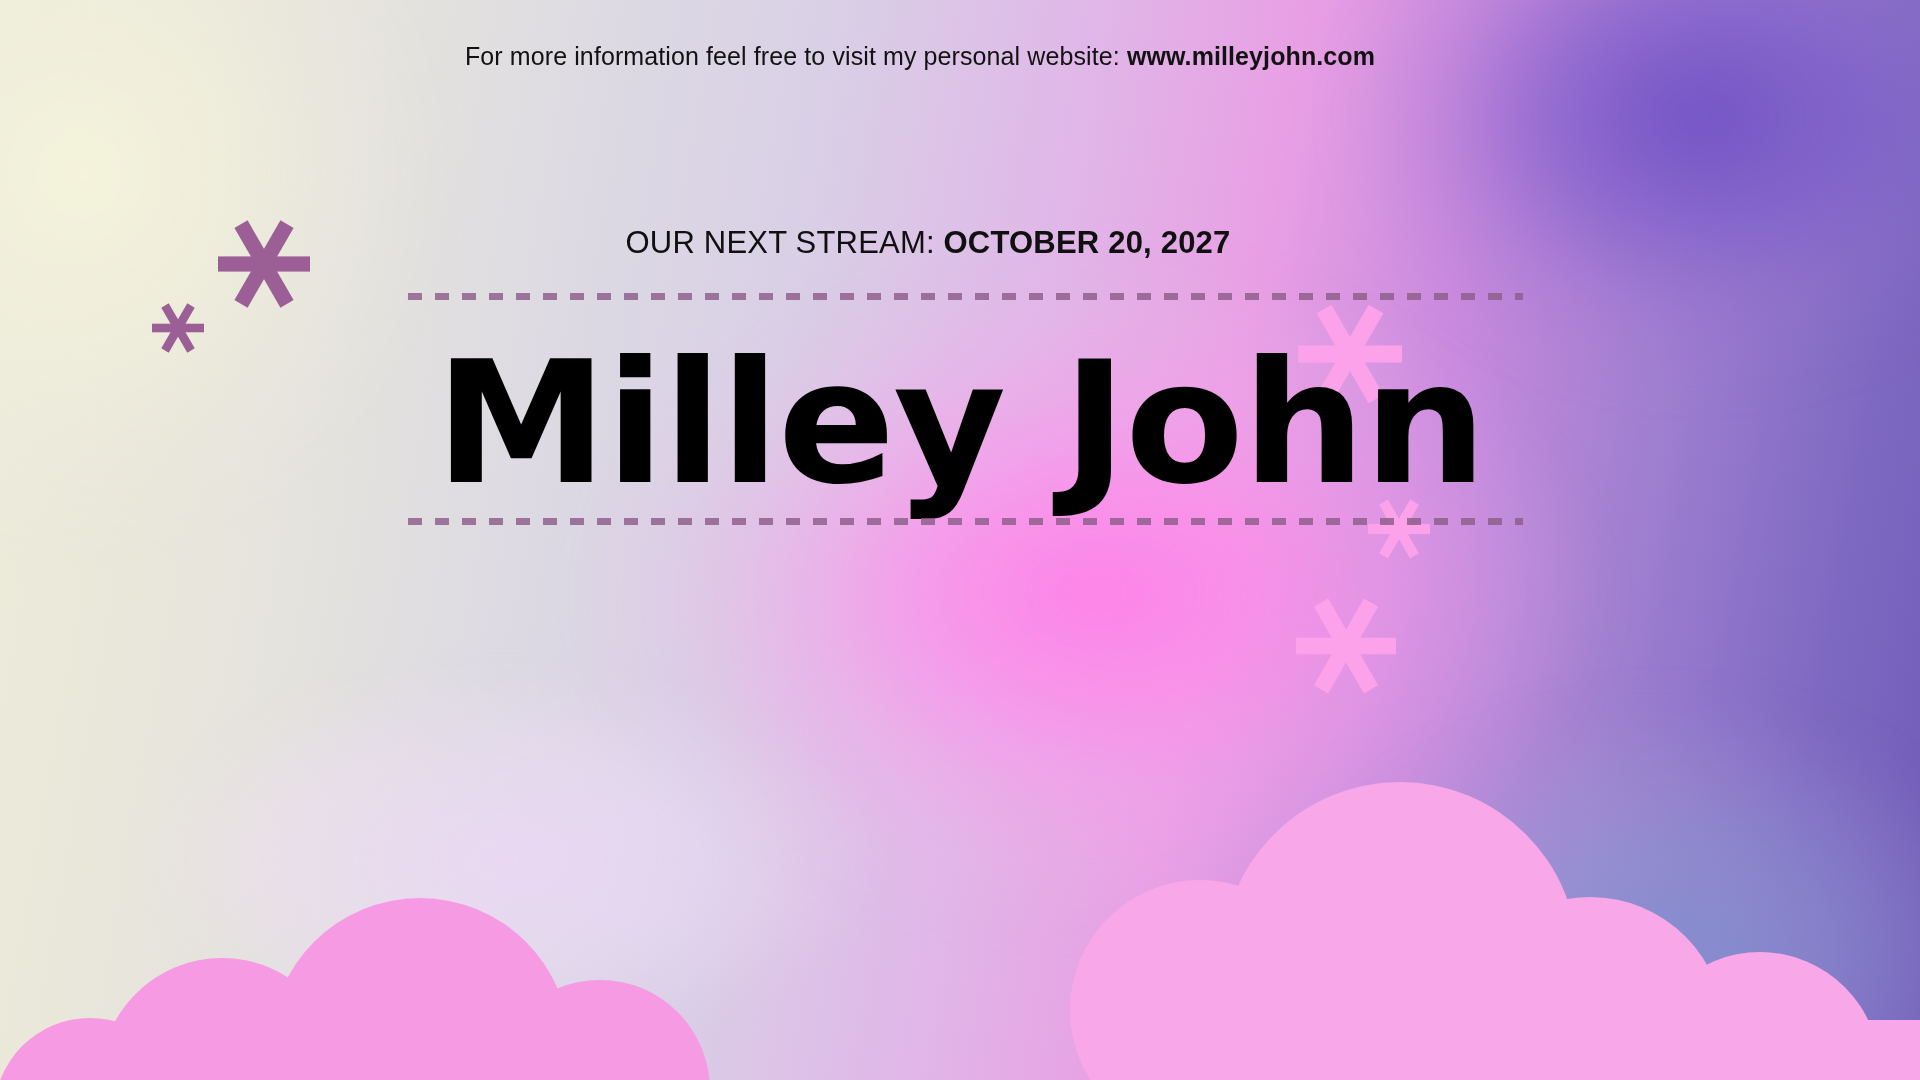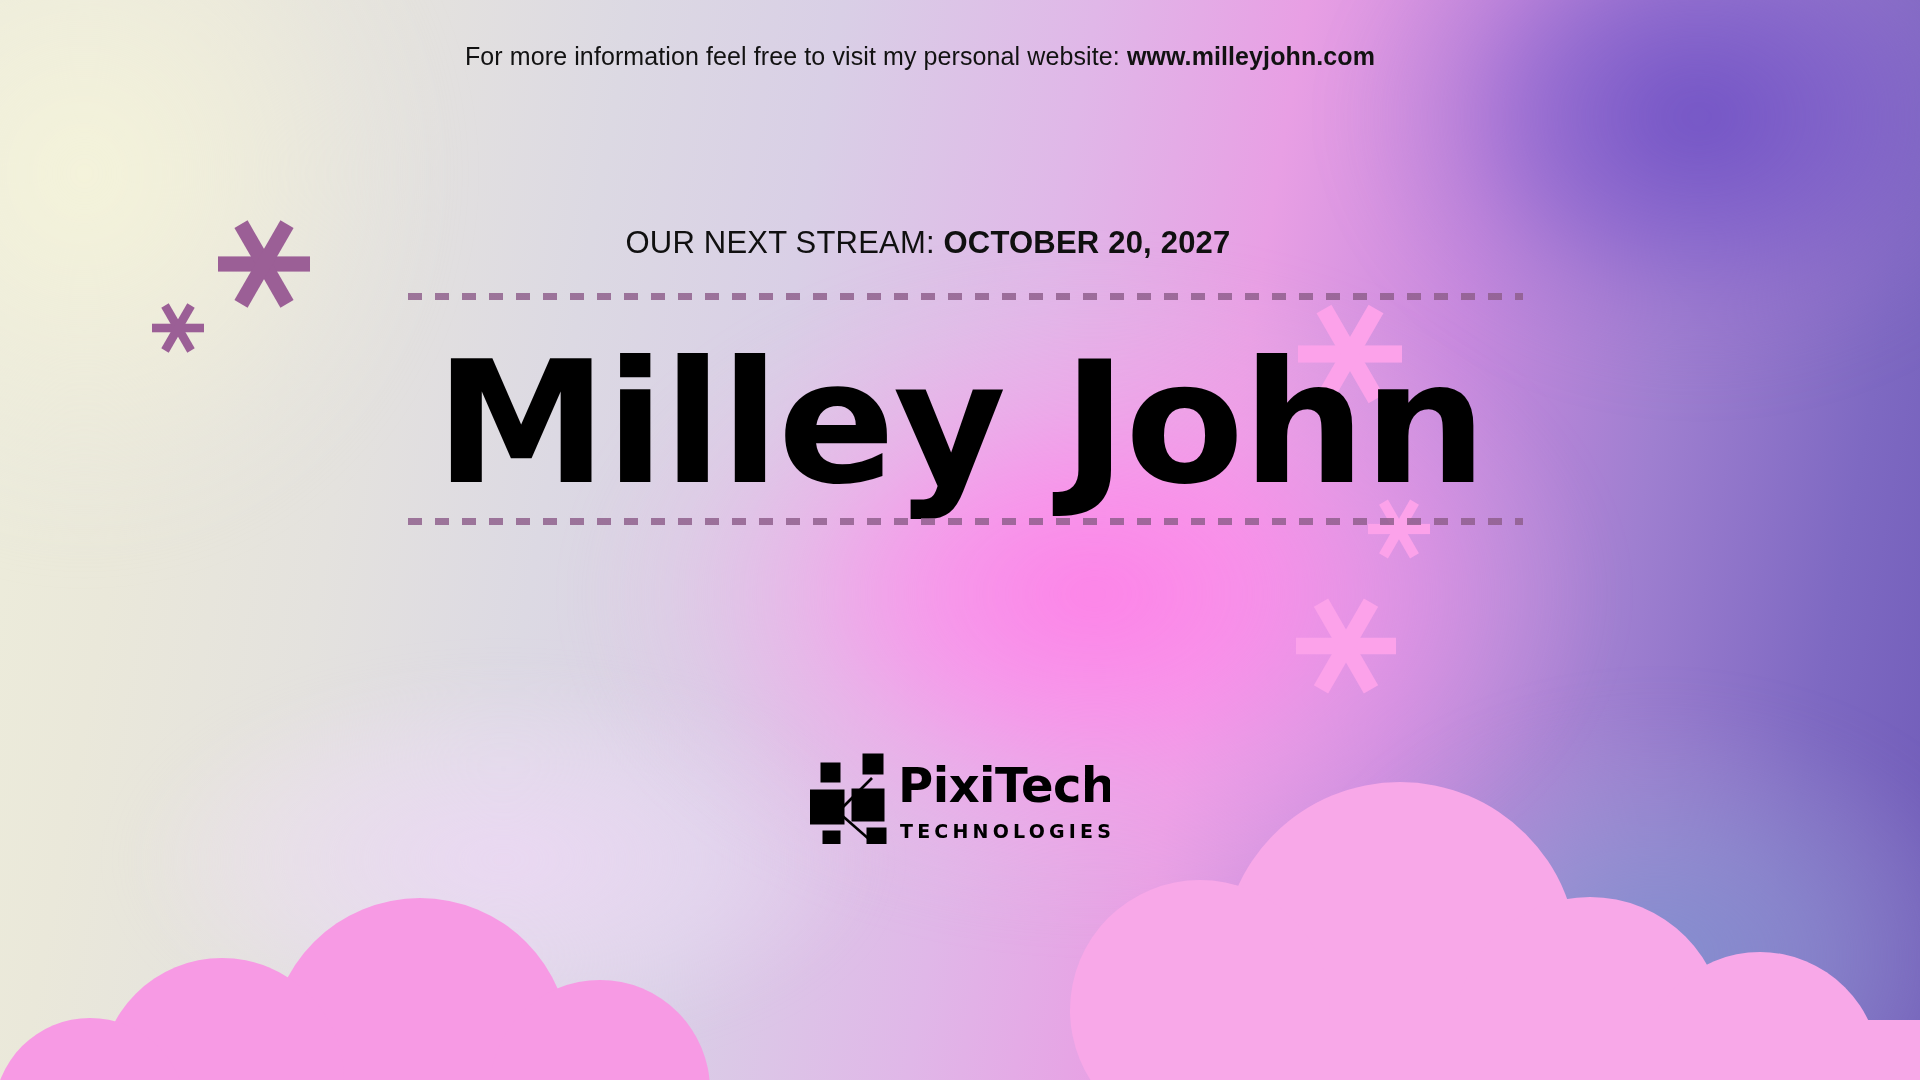--- a/index.html
+++ b/index.html
@@ -254,30 +254,14 @@
   <div class="kicker">
     <span>OUR NEXT STREAM: </span><span class="strong">OCTOBER 20, 2027</span>
   </div>
 
   <div class="rule top"></div>
 
   <div class="headline">Milley John</div>
 
   <div class="rule bottom"></div>
 
-  <div class="logo">
-    <svg viewBox="0 0 300 98" width="300" height="98">
-      <g fill="#000" stroke="#000">
-        <line x1="28" y1="66" x2="62" y2="32" stroke-width="2.6" fill="none"></line>
-        <line x1="28" y1="66" x2="60" y2="94" stroke-width="2.6" fill="none"></line>
-        <rect x="0" y="44" width="34" height="34"></rect>
-        <rect x="11" y="17" width="19" height="19"></rect>
-        <rect x="53" y="8" width="20" height="20"></rect>
-        <rect x="42" y="43" width="32" height="32"></rect>
-        <rect x="13" y="85" width="17" height="17"></rect>
-        <rect x="57" y="82" width="19" height="19"></rect>
-      </g>
-      <text x="88" y="56" font-family="DejaVu Sans, sans-serif" font-size="48" font-weight="700" fill="#000" letter-spacing="-0.5">PixiTech</text>
-      <text x="90" y="92" font-family="DejaVu Sans, sans-serif" font-size="19" font-weight="700" fill="#000" letter-spacing="4.2">TECHNOLOGIES</text>
-    </svg>
-  </div>
 
 </div>
 
 </body></html>

